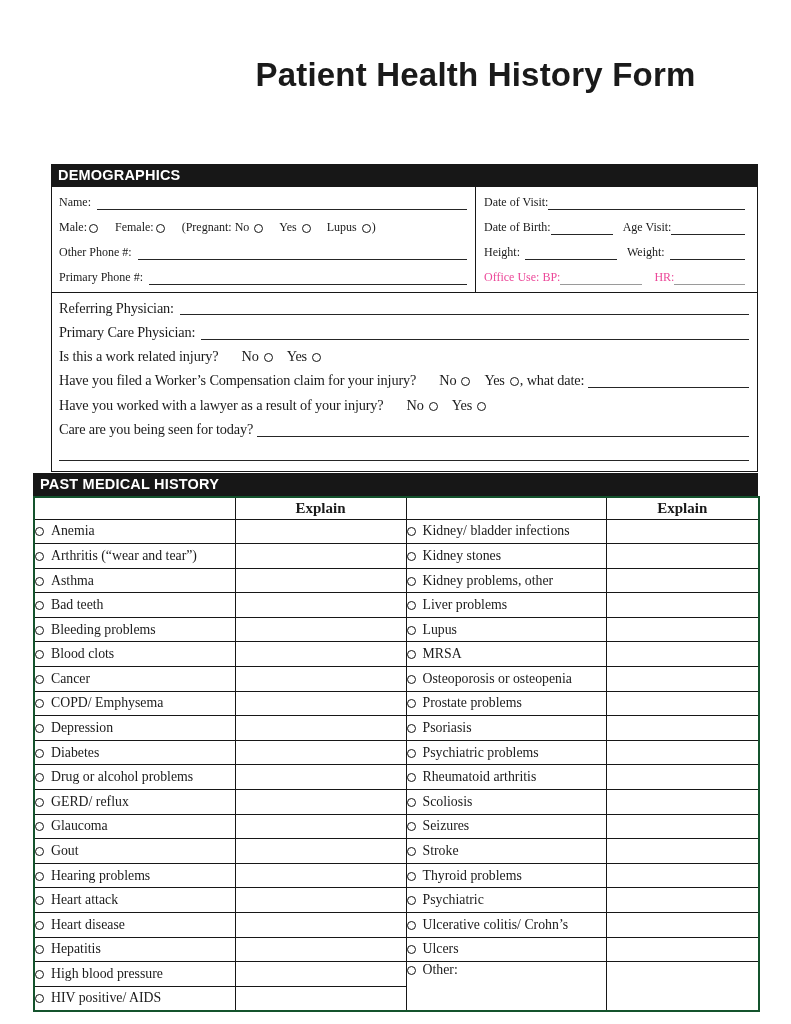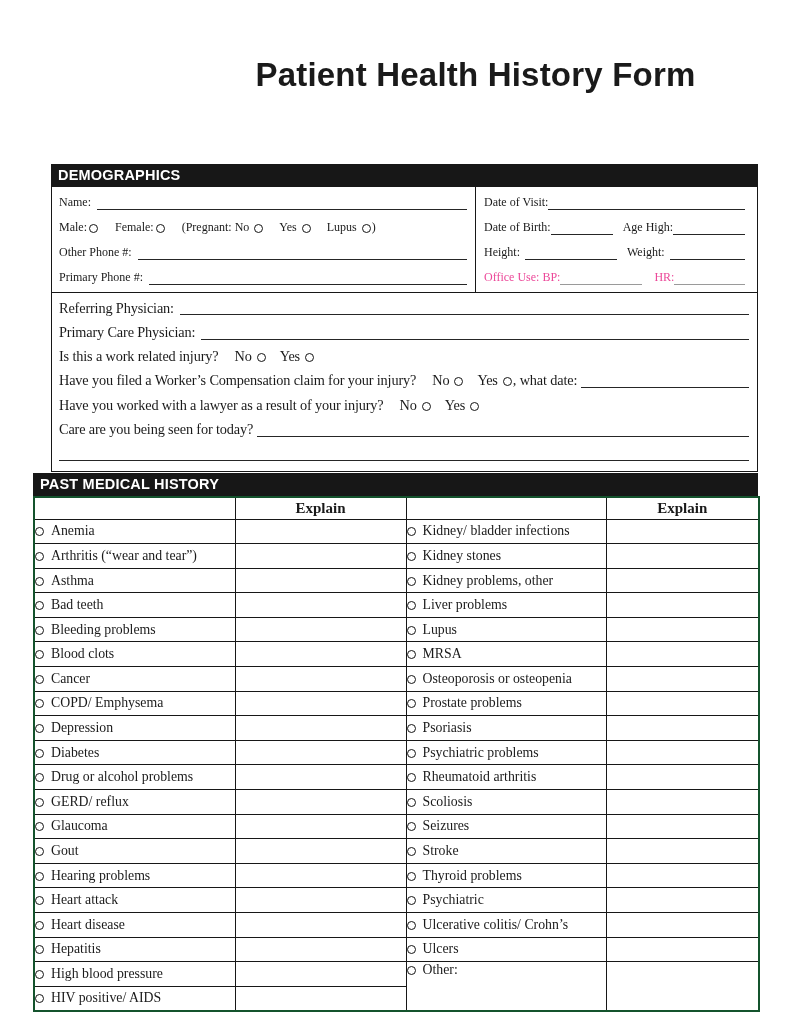--- a/index.html
+++ b/index.html
@@ -40,21 +40,21 @@
 
   .fill { flex:1; border-bottom:1.2px solid #262626; align-self:flex-end; margin-bottom:5px; min-width:20px; }
   .seg  { border-bottom:1.2px solid #262626; align-self:flex-end; margin-bottom:5px; }
   .w62 { width:62px; } .w92 { width:92px; } .w82 { width:82px; }
 
   .circ {
     width:9px; height:9px; border:1.7px solid #141414; border-radius:50%;
     display:inline-block; flex:none; margin-left:5px; margin-top:2px;
   }
   .circ.tight { margin-left:2px; }
-  .ml8  { margin-left:16px; }  .ml10 { margin-left:10px; }
+  .ml8  { margin-left:23px; }  .ml10 { margin-left:10px; }
   .ml12 { margin-left:12px; } .ml14 { margin-left:14px; }
   .ml16 { margin-left:16px; } .ml17 { margin-left:17px; }
   .attach { margin-left:1px; }
 
   .gray { color:#ec4899; }
   .gray .fill, .gray .seg { border-color:#9a9a9a; }
 
   
   .pmh { margin-top:1px; }
   .pmh table {
@@ -113,21 +113,21 @@
         </div>
 
         <div class="demo-right">
           <div class="row">
             <span>Date of Visit:</span>
             <span class="fill"></span>
           </div>
           <div class="row">
             <span>Date of Birth:</span>
             <span class="seg w62"></span>
-            <span class="ml10">Age High:</span>
+            <span class="ml10">Age Visit:</span>
             <span class="fill"></span>
           </div>
           <div class="row">
             <span>Height:</span>
             <span class="seg w92" style="margin-left:5px;"></span>
             <span class="ml10">Weight:</span>
             <span class="fill" style="margin-left:5px;"></span>
           </div>
           <div class="row gray">
             <span>Office Use: BP:</span>

